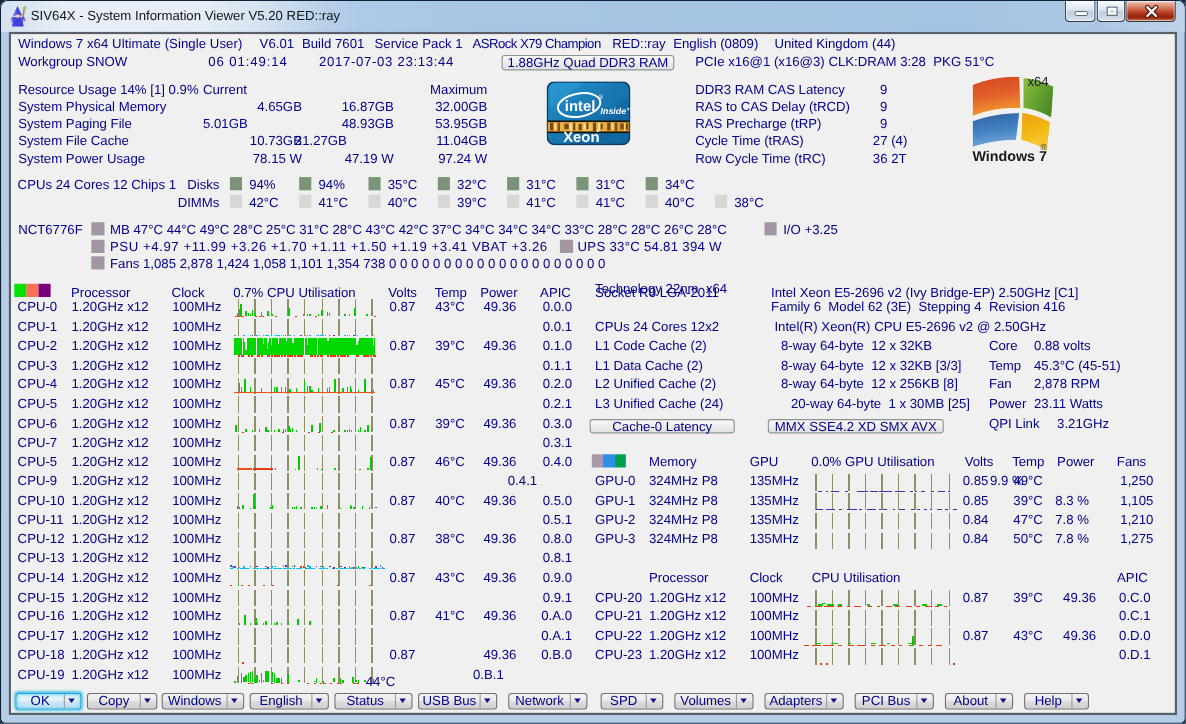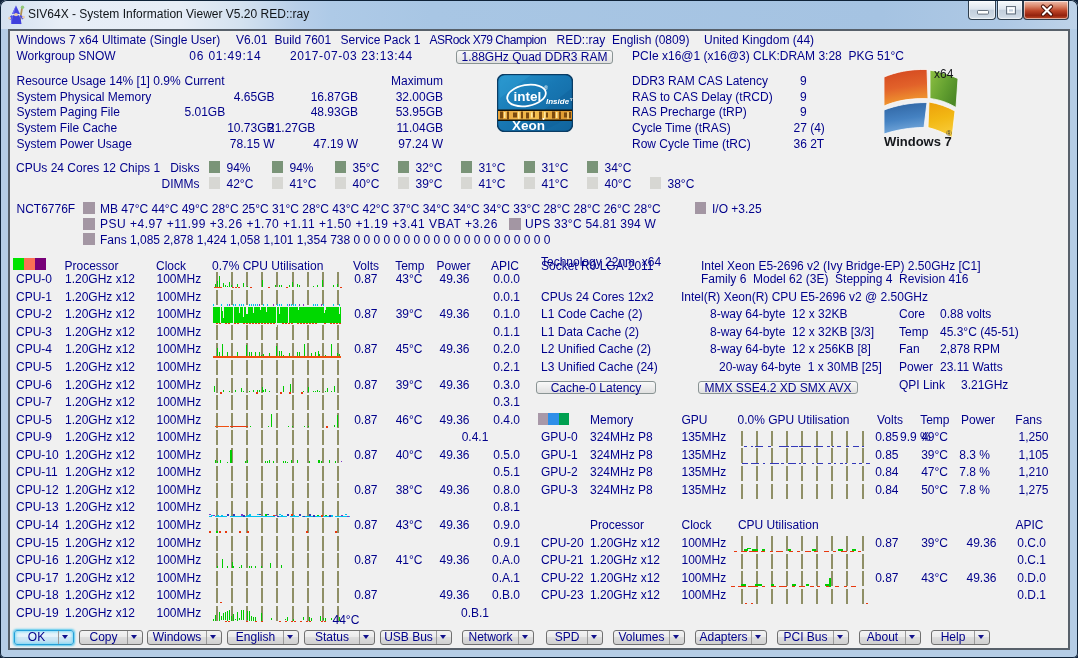--- a/index.html
+++ b/index.html
@@ -962,46 +962,46 @@
 <div class="t" style="left:16.0px;top:588.1px">CPU-18</div>
 <div class="t" style="left:65.0px;top:588.1px">1.20GHz x12</div>
 <div class="t" style="left:156.5px;top:588.1px">100MHz</div>
 <div class="t" style="left:287.5px;top:588.1px;width:90px;text-align:right">0.87</div>
 <div class="t" style="left:332.5px;top:613px;width:90px;">44°C</div>
 <div class="t" style="left:379.5px;top:588.1px;width:90px;text-align:right">49.36</div>
 <div class="t" style="left:430.0px;top:588.1px;width:90px;text-align:right">0.B.0</div>
 <div class="t" style="left:16.0px;top:605.7px">CPU-19</div>
 <div class="t" style="left:65.0px;top:605.7px">1.20GHz x12</div>
 <div class="t" style="left:156.5px;top:605.7px">100MHz</div>
-<div class="t" style="left:430.0px;top:605.7px;width:90px;text-align:center">0.B.1</div>
+<div class="t" style="left:430.0px;top:605.7px;width:90px;text-align:left">0.B.1</div>
 <div class="t" style="left:541.0px;top:258.5px">Socket R0 LGA-2011</div>
 <div class="t" style="left:701.0px;top:258.5px">Intel Xeon E5-2696 v2 (Ivy Bridge-EP) 2.50GHz [C1]</div>
 <div class="t" style="left:541.0px;top:255px">Technology 22nm  x64</div>
 <div class="t" style="left:701.0px;top:272.2px">Family 6  Model 62 (3E)  Stepping 4  Revision 416</div>
 <div class="t" style="left:541.0px;top:289.8px">CPUs 24 Cores 12x2</div>
-<div class="t" style="left:681px;top:289.8px">Intel(R) Xeon(R) CPU E5-2696 v2 @ 2.50GHz</div>
+<div class="t" style="left:704px;top:289.8px">Intel(R) Xeon(R) CPU E5-2696 v2 @ 2.50GHz</div>
 <div class="t" style="left:541.0px;top:307.3px">L1 Code Cache (2)</div>
 <div class="t" style="left:710.0px;top:307.3px">8-way 64-byte  12 x 32KB</div>
 <div class="t" style="left:899.0px;top:307.3px">Core</div>
 <div class="t" style="left:940.0px;top:307.3px">0.88 volts</div>
 <div class="t" style="left:541.0px;top:324.8px">L1 Data Cache (2)</div>
 <div class="t" style="left:710.0px;top:324.8px">8-way 64-byte  12 x 32KB [3/3]</div>
 <div class="t" style="left:899.0px;top:324.8px">Temp</div>
 <div class="t" style="left:940.0px;top:324.8px">45.3°C (45-51)</div>
 <div class="t" style="left:541.0px;top:342.4px">L2 Unified Cache (2)</div>
 <div class="t" style="left:710.0px;top:342.4px">8-way 64-byte  12 x 256KB [8]</div>
 <div class="t" style="left:899.0px;top:342.4px">Fan</div>
 <div class="t" style="left:940.0px;top:342.4px">2,878 RPM</div>
 <div class="t" style="left:541.0px;top:359.9px">L3 Unified Cache (24)</div>
 <div class="t" style="left:719px;top:359.9px">20-way 64-byte  1 x 30MB [25]</div>
 <div class="t" style="left:899.0px;top:359.9px">Power</div>
 <div class="t" style="left:940.0px;top:359.9px">23.11 Watts</div>
 <div class="t" style="left:899.0px;top:377.5px">QPI Link</div>
 <div class="t" style="left:961.0px;top:377.5px">3.21GHz</div>
-<div class="fbtn" style="left:536px;top:380.5px;width:120px;height:13.5px;line-height:12.5px">Cache-0 Latency</div>
+<div class="fbtn" style="left:536px;top:380.5px;width:132px;height:13.5px;line-height:12.5px">Cache-0 Latency</div>
 <div class="fbtn" style="left:698px;top:380.5px;width:160px;height:13.5px;line-height:12.5px">MMX SSE4.2 XD SMX AVX</div>
 <div style="position:absolute;left:537.5px;top:413.0px;width:10.5px;height:12.0px;background:#a898a8"></div>
 <div style="position:absolute;left:548.0px;top:413.0px;width:10.5px;height:12.0px;background:#2e8ee8"></div>
 <div style="position:absolute;left:558.5px;top:413.0px;width:10.5px;height:12.0px;background:#00a050"></div>
 <div class="t" style="left:590.0px;top:412.6px">Memory</div>
 <div class="t" style="left:681.5px;top:412.6px">GPU</div>
 <div class="t" style="left:737.5px;top:412.6px">0.0% GPU Utilisation</div>
 <div class="t" style="left:813.0px;top:412.6px;width:90px;text-align:right">Volts</div>
 <div class="t" style="left:859.5px;top:412.6px;width:90px;text-align:right">Temp</div>
 <div class="t" style="left:905.0px;top:412.6px;width:90px;text-align:right">Power</div>

